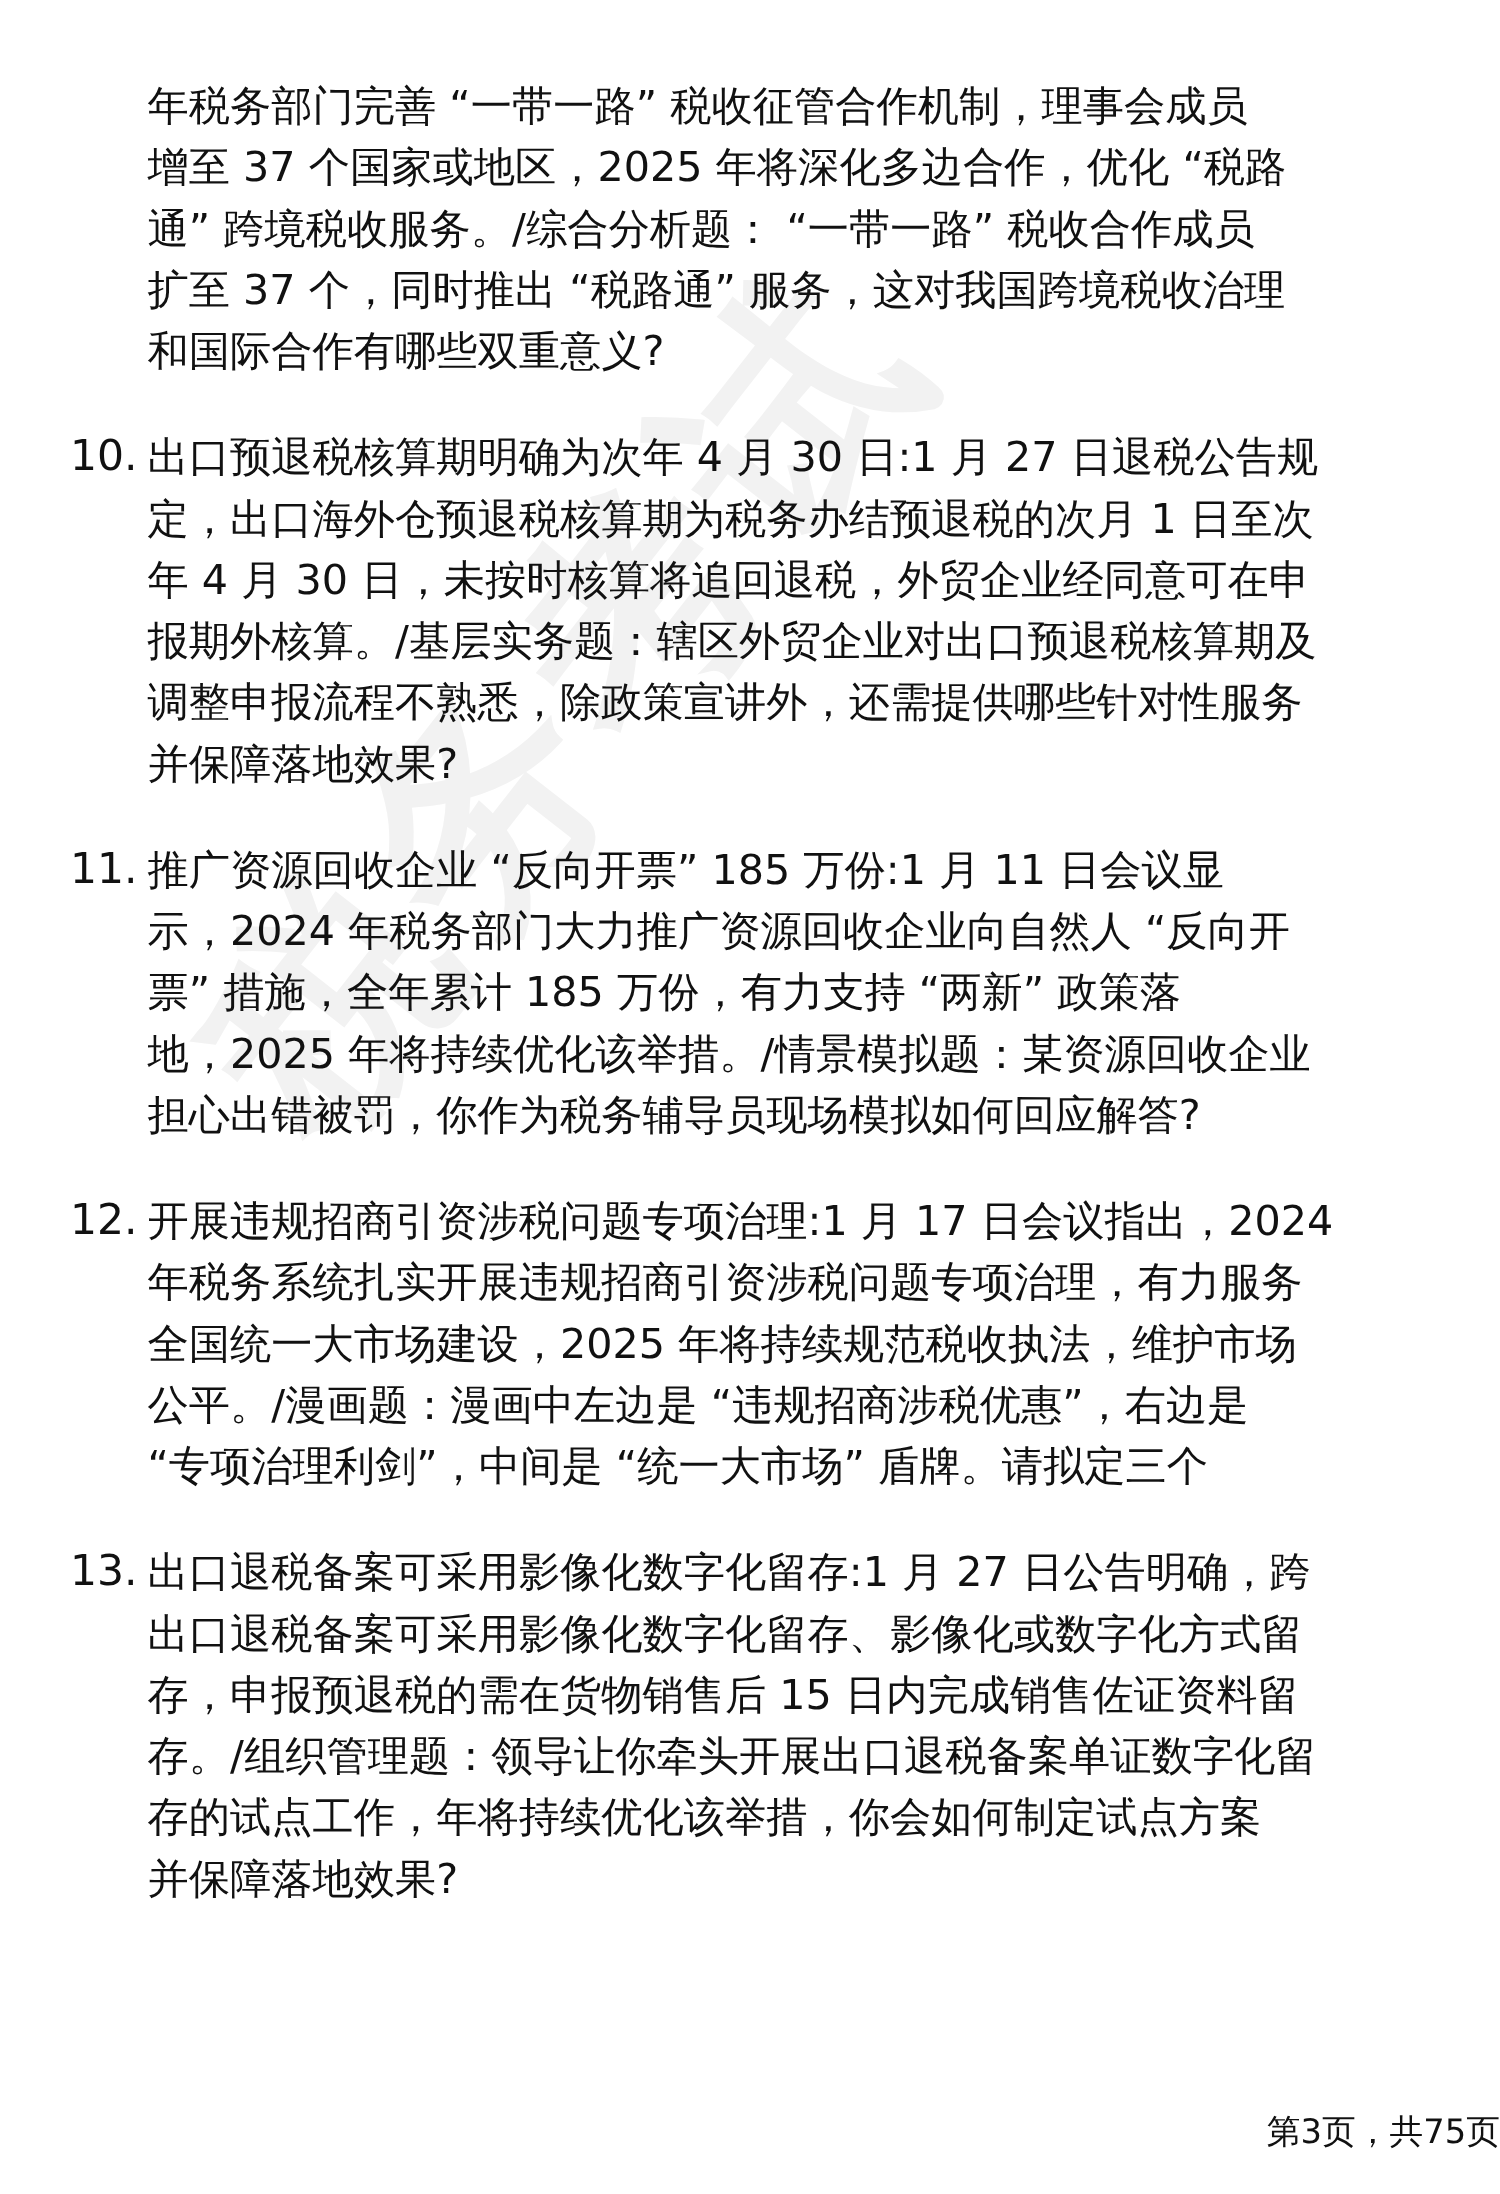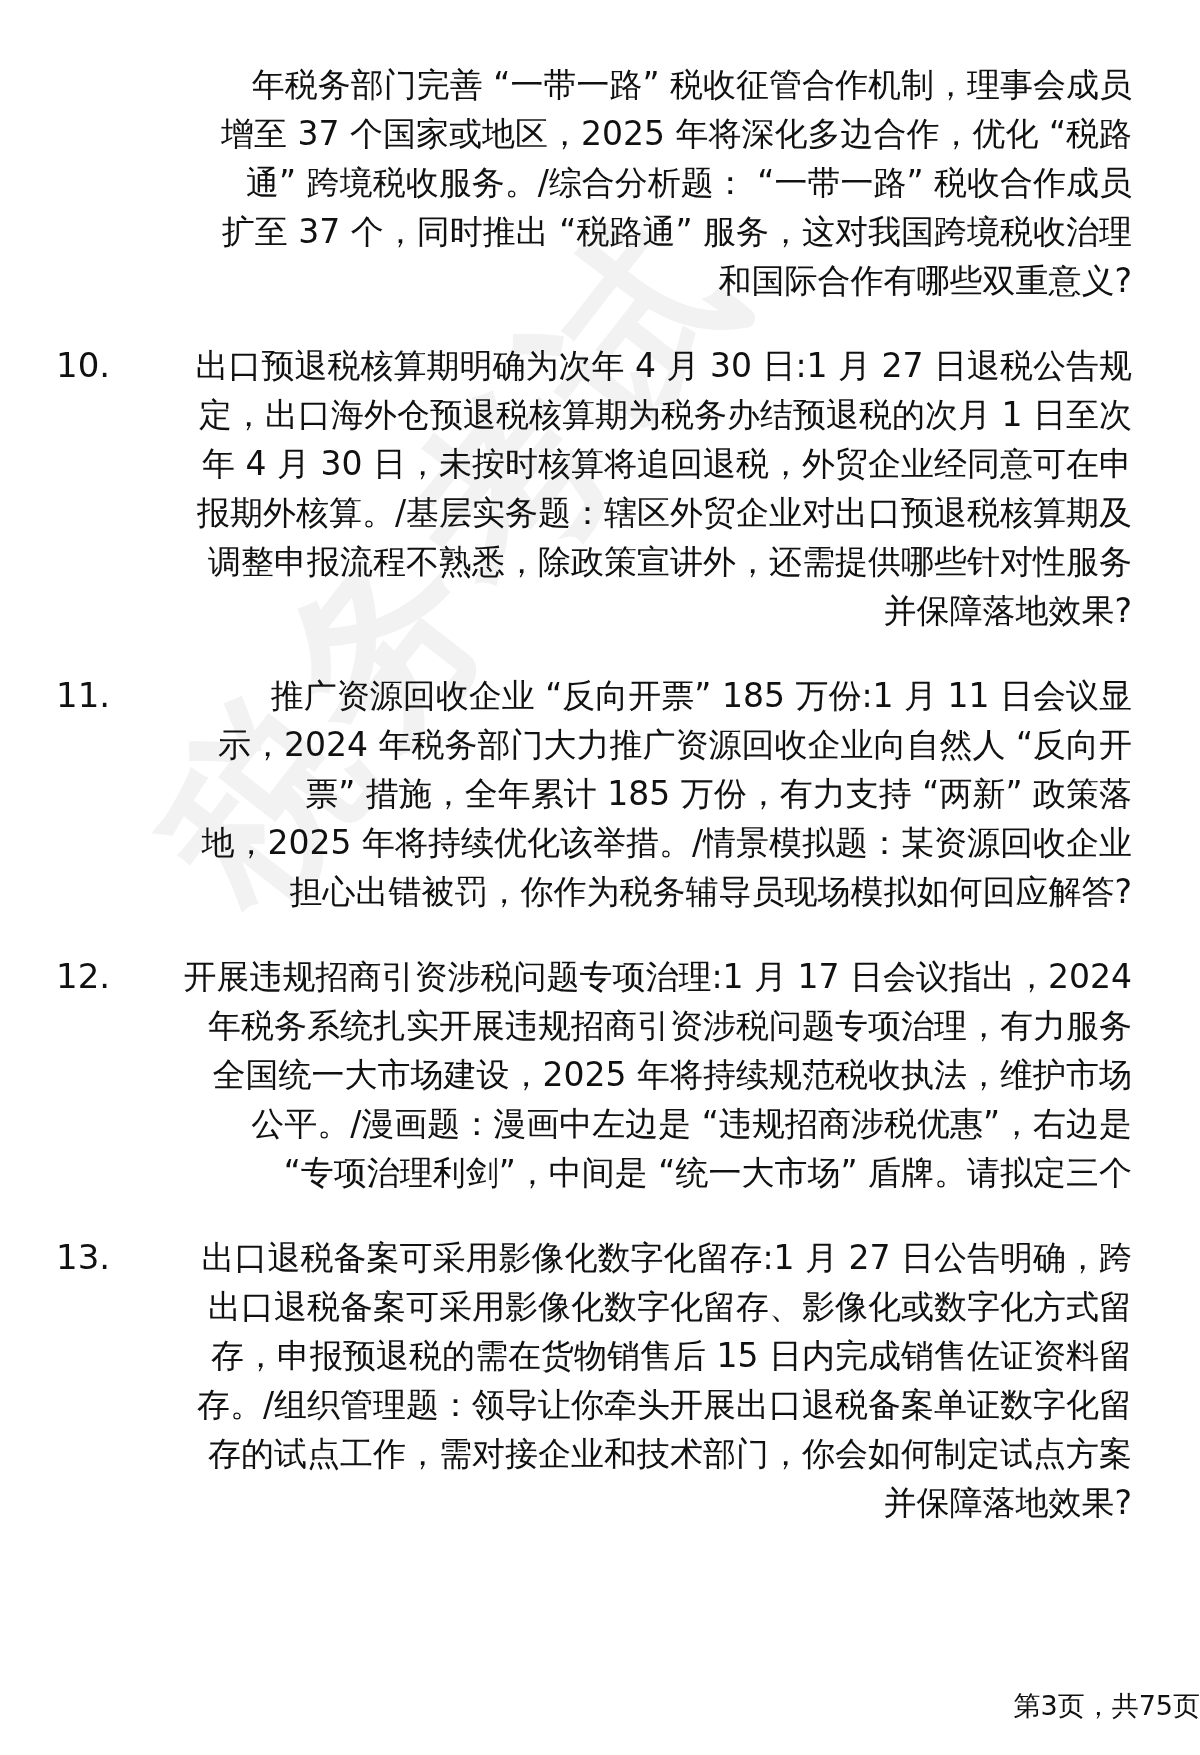--- a/index.html
+++ b/index.html
@@ -43,23 +43,22 @@
     margin-bottom: 36px;
   }
   .num {
     position: absolute;
     left: 56px;
     top: 0;
     font-size: 34px;
     line-height: 49px;
   }
   .lines {
-    margin-left: 72px;
+    margin-left: 118px;
     width: 1060px;
-    text-align: right;
   }
   .line {
     display: block;
     font-size: 33px;
     line-height: 49px;
     height: 49px;
     white-space: nowrap;
   }
   .footer {
     position: absolute;
@@ -124,20 +123,20 @@
     </div>
   </div>
 
   <div class="block">
     <span class="num">13.</span>
     <div class="lines">
       <span class="line">出口退税备案可采用影像化数字化留存:1 月 27 日公告明确，跨</span>
       <span class="line">出口退税备案可采用影像化数字化留存、影像化或数字化方式留</span>
       <span class="line">存，申报预退税的需在货物销售后 15 日内完成销售佐证资料留</span>
       <span class="line">存。/组织管理题：领导让你牵头开展出口退税备案单证数字化留</span>
-      <span class="line">存的试点工作，需对接企业和技术部门，你会如何制定试点方案</span>
+      <span class="line">存的试点工作，年将持续优化该举措，你会如何制定试点方案</span>
       <span class="line">并保障落地效果?</span>
     </div>
   </div>
 
 </div>
 
 <div class="footer">第3页，共75页</div>
 
 </body></html>

